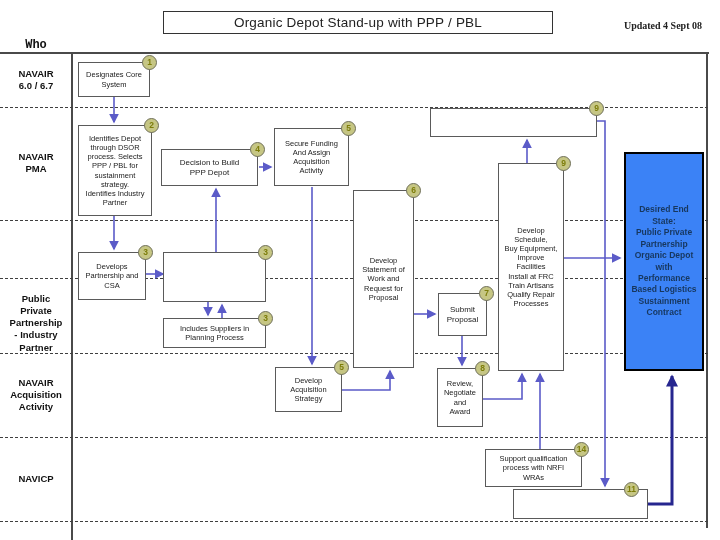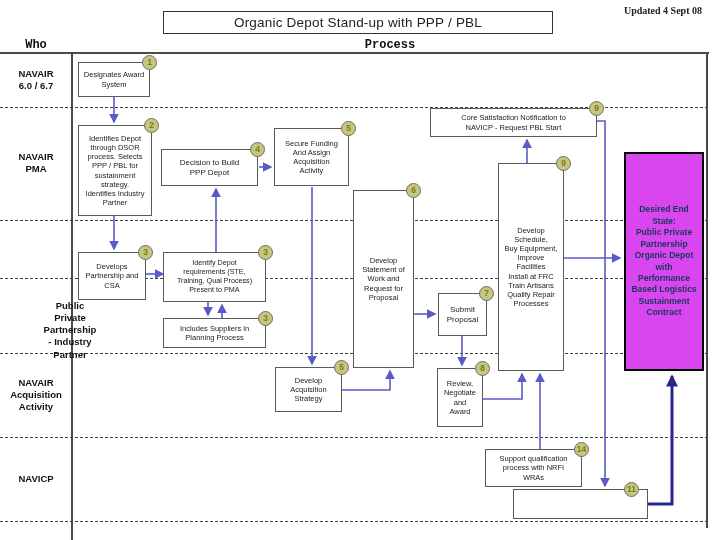--- a/index.html
+++ b/index.html
@@ -3,38 +3,38 @@
 <meta charset="utf-8">
 <style>
   html,body{margin:0;padding:0;background:#fff;}
   .canvas{position:relative;width:720px;height:540px;background:#fff;overflow:hidden;
           font-family:"Liberation Sans",sans-serif;color:#1a1a1a;}
   
   .hline{position:absolute;background:#4a4a4a;height:2px;}
   .vline{position:absolute;background:#4a4a4a;width:2px;}
   .dash{position:absolute;left:0;width:708px;height:0;border-top:1.5px dashed #3f3f3f;}
   
-  .updated{position:absolute;top:5px;right:18px;font-family:"Liberation Serif",serif;
+  .updated{position:absolute;top:20px;right:18px;font-family:"Liberation Serif",serif;
            font-size:10px;font-weight:600;color:#222;}
   .titlebox{position:absolute;left:163px;top:11px;width:390px;height:23px;border:1.5px solid #333;
             display:flex;align-items:center;justify-content:center;box-sizing:border-box;}
   .titlebox span{font-size:13.5px;color:#222;letter-spacing:.2px;}
   .colhead{position:absolute;top:38px;font-family:Liberation Mono, monospace;font-weight:bold;
            font-size:12px;text-align:center;color:#111;}
   
   .lane{position:absolute;left:0;width:72px;text-align:center;font-weight:bold;font-size:9.5px;
         line-height:1.28;color:#111;white-space:pre-line;}
   
   .fbox{position:absolute;background:#fff;border:1.5px solid #5a5a5a;box-sizing:border-box;
         display:flex;align-items:center;justify-content:center;text-align:center;
         font-size:7.5px;line-height:1.22;color:#222;white-space:pre-line;padding:1px;}
   .badge{position:absolute;right:-8px;top:-8px;width:15px;height:15px;border-radius:50%;
          background:#c6c684;border:1.2px solid #70705a;color:#7d7d0a;font-weight:bold;
          font-size:8.5px;display:flex;align-items:center;justify-content:center;box-sizing:border-box;}
-  .endstate{position:absolute;left:624px;top:152px;width:80px;height:219px;background:#d946ef;
+  .endstate{position:absolute;left:624px;top:152px;width:80px;height:219px;background:#3b82f6;
             border:2.5px solid #000;box-sizing:border-box;display:flex;align-items:center;
             justify-content:center;text-align:center;font-weight:bold;font-size:8.5px;
             line-height:1.35;color:#17375e;white-space:pre-line;}
   svg.flow{position:absolute;left:0;top:0;pointer-events:none;}
 </style>
 </head>
 <body>
 
 <div class="canvas">
 
@@ -74,21 +74,21 @@
       <path d="M527 163 L527 140" marker-end="url(#arr)"></path>
       <path d="M597 121 L605 121 L605 486" marker-end="url(#arr)"></path>
       <path d="M564 258 L620 258" marker-end="url(#arr)"></path>
     </g>
     <g stroke="#26268F" stroke-width="3" fill="none">
       <path d="M648 504 L672 504 L672 376" marker-end="url(#arrN)"></path>
     </g>
   </svg>
 
   <div class="fbox" style="left:78px;top:62px;width:72px;height:35px;">
-    <span>Designates Award
+    <span>Designates Core
 System</span>
     <span class="badge">1</span>
   </div>
   <div class="fbox" style="left:78px;top:125px;width:74px;height:91px;">
     <span>Identifies Depot
 through DSOR
 process.  Selects
 PPP / PBL for
 sustainment
 strategy.
@@ -108,24 +108,20 @@
 Activity</span>
     <span class="badge">5</span>
   </div>
   <div class="fbox" style="left:78px;top:252px;width:68px;height:48px;">
     <span>Develops
 Partnership and
 CSA</span>
     <span class="badge">3</span>
   </div>
   <div class="fbox" style="left:163px;top:252px;width:103px;height:50px;font-size:7.2px;">
-    <span>Identify Depot
-requirements (STE,
-Training, Qual Process)
-Present to PMA</span>
     <span class="badge">3</span>
   </div>
   <div class="fbox" style="left:163px;top:318px;width:103px;height:30px;">
     <span>Includes Suppliers in
 Planning Process</span>
     <span class="badge">3</span>
   </div>
   <div class="fbox" style="left:353px;top:190px;width:61px;height:178px;">
     <span>Develop
 Statement of
@@ -146,22 +142,20 @@
     <span class="badge">5</span>
   </div>
   <div class="fbox" style="left:437px;top:368px;width:46px;height:59px;">
     <span>Review,
 Negotiate
 and
 Award</span>
     <span class="badge">8</span>
   </div>
   <div class="fbox" style="left:430px;top:108px;width:167px;height:29px;">
-    <span>Core Satisfaction Notification to
-NAVICP - Request PBL Start</span>
     <span class="badge">9</span>
   </div>
   <div class="fbox" style="left:498px;top:163px;width:66px;height:208px;">
     <span>Develop
 Schedule,
 Buy Equipment,
 Improve
 Facilities
 Install at FRC
 Train Artisans
@@ -190,27 +184,26 @@
 Based Logistics
 Sustainment
 Contract</span>
   </div>
 
   <div class="updated">Updated 4 Sept 08</div>
   <div class="titlebox">
     <span>Organic Depot Stand-up with PPP / PBL</span>
   </div>
   <div class="colhead" style="left:0;width:72px;">Who</div>
-  <div class="colhead" style="left:72px;width:636px;">Process</div>
 
   <div class="lane" style="top:68px;">NAVAIR
 6.0 / 6.7</div>
   <div class="lane" style="top:151px;">NAVAIR
 PMA</div>
-  <div class="lane" style="top:300px;padding-left:34px;">Public
+  <div class="lane" style="top:293px;">Public
 Private
 Partnership
 - Industry
 Partner</div>
   <div class="lane" style="top:377px;">NAVAIR
 Acquisition
 Activity</div>
   <div class="lane" style="top:473px;">NAVICP</div>
 
 </div>

